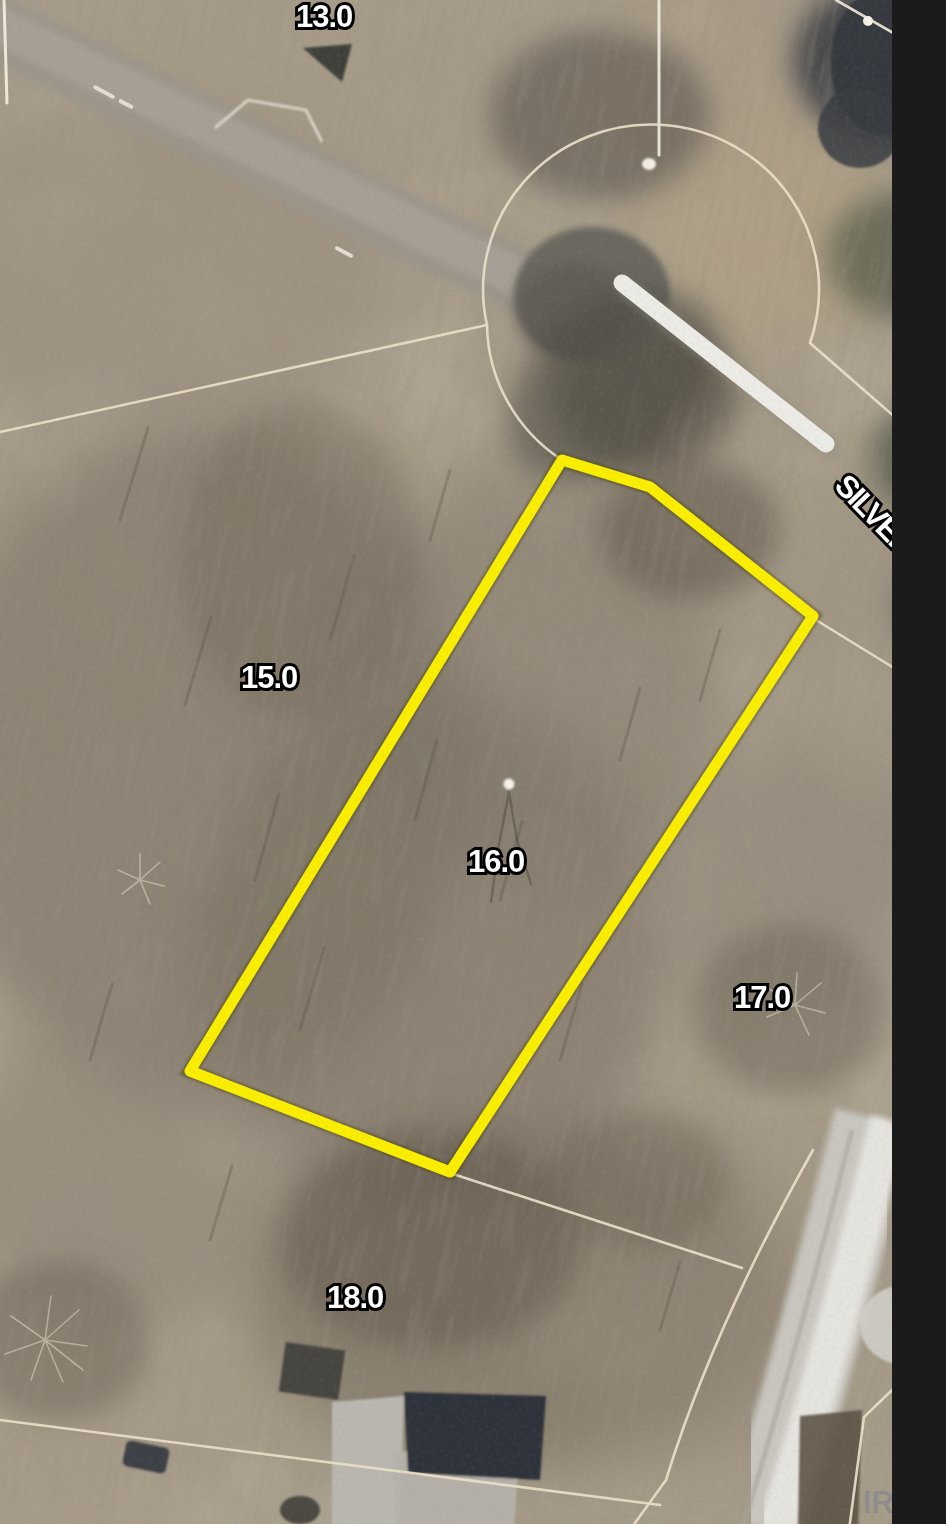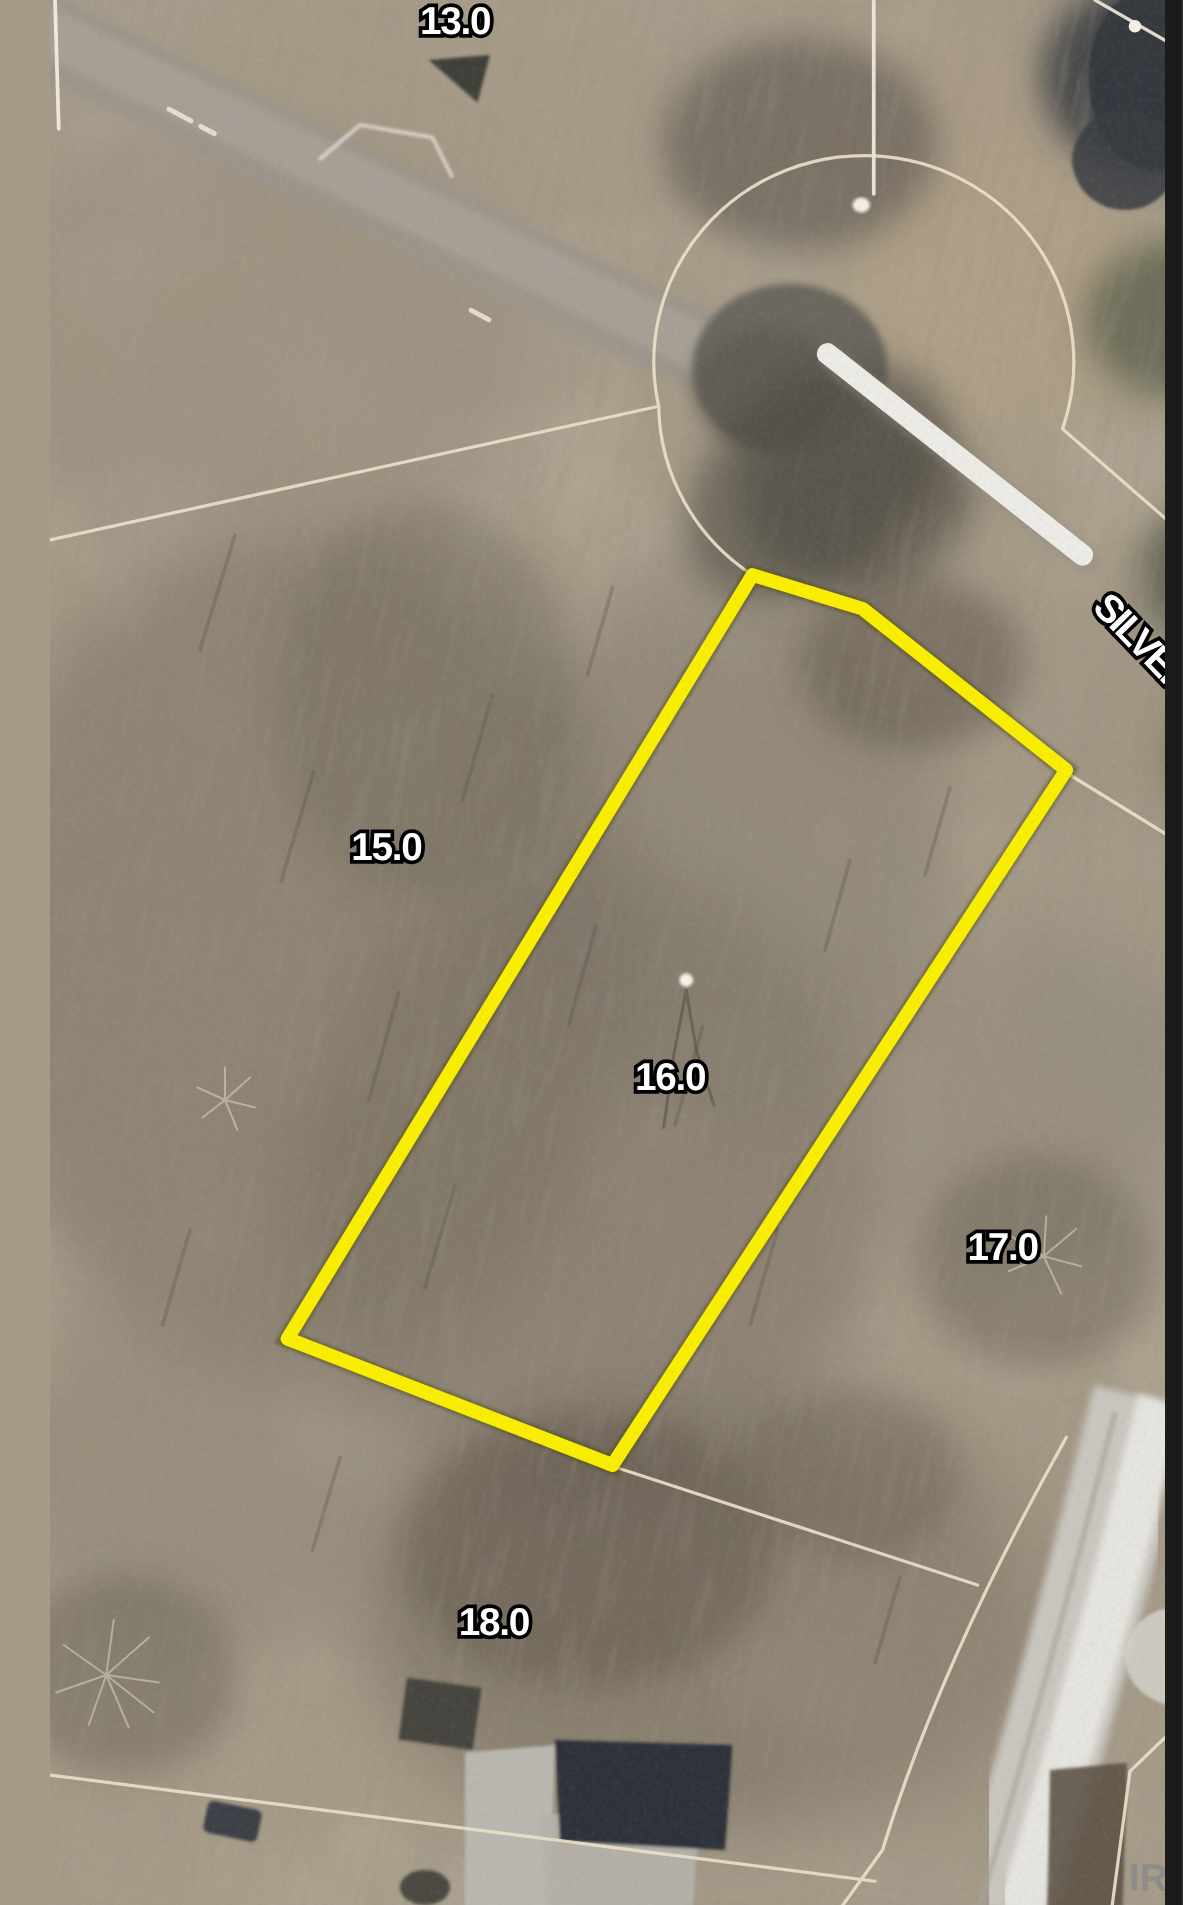--- a/index.html
+++ b/index.html
@@ -1,17 +1,17 @@
 <!DOCTYPE html>
 <html><head>
 <meta charset="utf-8">
 <style>
   html,body{margin:0;padding:0;background:#1b1b1b;}
   .stage{position:relative;width:892px;height:1524px;overflow:hidden;background:#a69b88;
-         font-family:"Liberation Sans", sans-serif;padding-left:40px;}
+         font-family:"Liberation Sans", sans-serif;}
   .stage svg{display:block;width:946px;height:1524px;}
   text{font-family:"Liberation Sans","DejaVu Sans",sans-serif;}
   .lotlbl{font-size:31px;font-weight:bold;fill:#ffffff;stroke:#000000;stroke-width:6px;
           paint-order:stroke;letter-spacing:-1px;}
   .street{font-size:31px;font-weight:bold;fill:#ffffff;stroke:#000000;stroke-width:6px;
           paint-order:stroke;letter-spacing:-2px;}
   .wm{font-size:31px;font-weight:bold;fill:#8c8c8c;opacity:.92;letter-spacing:0px;}
 </style>
 </head>
 <body>

